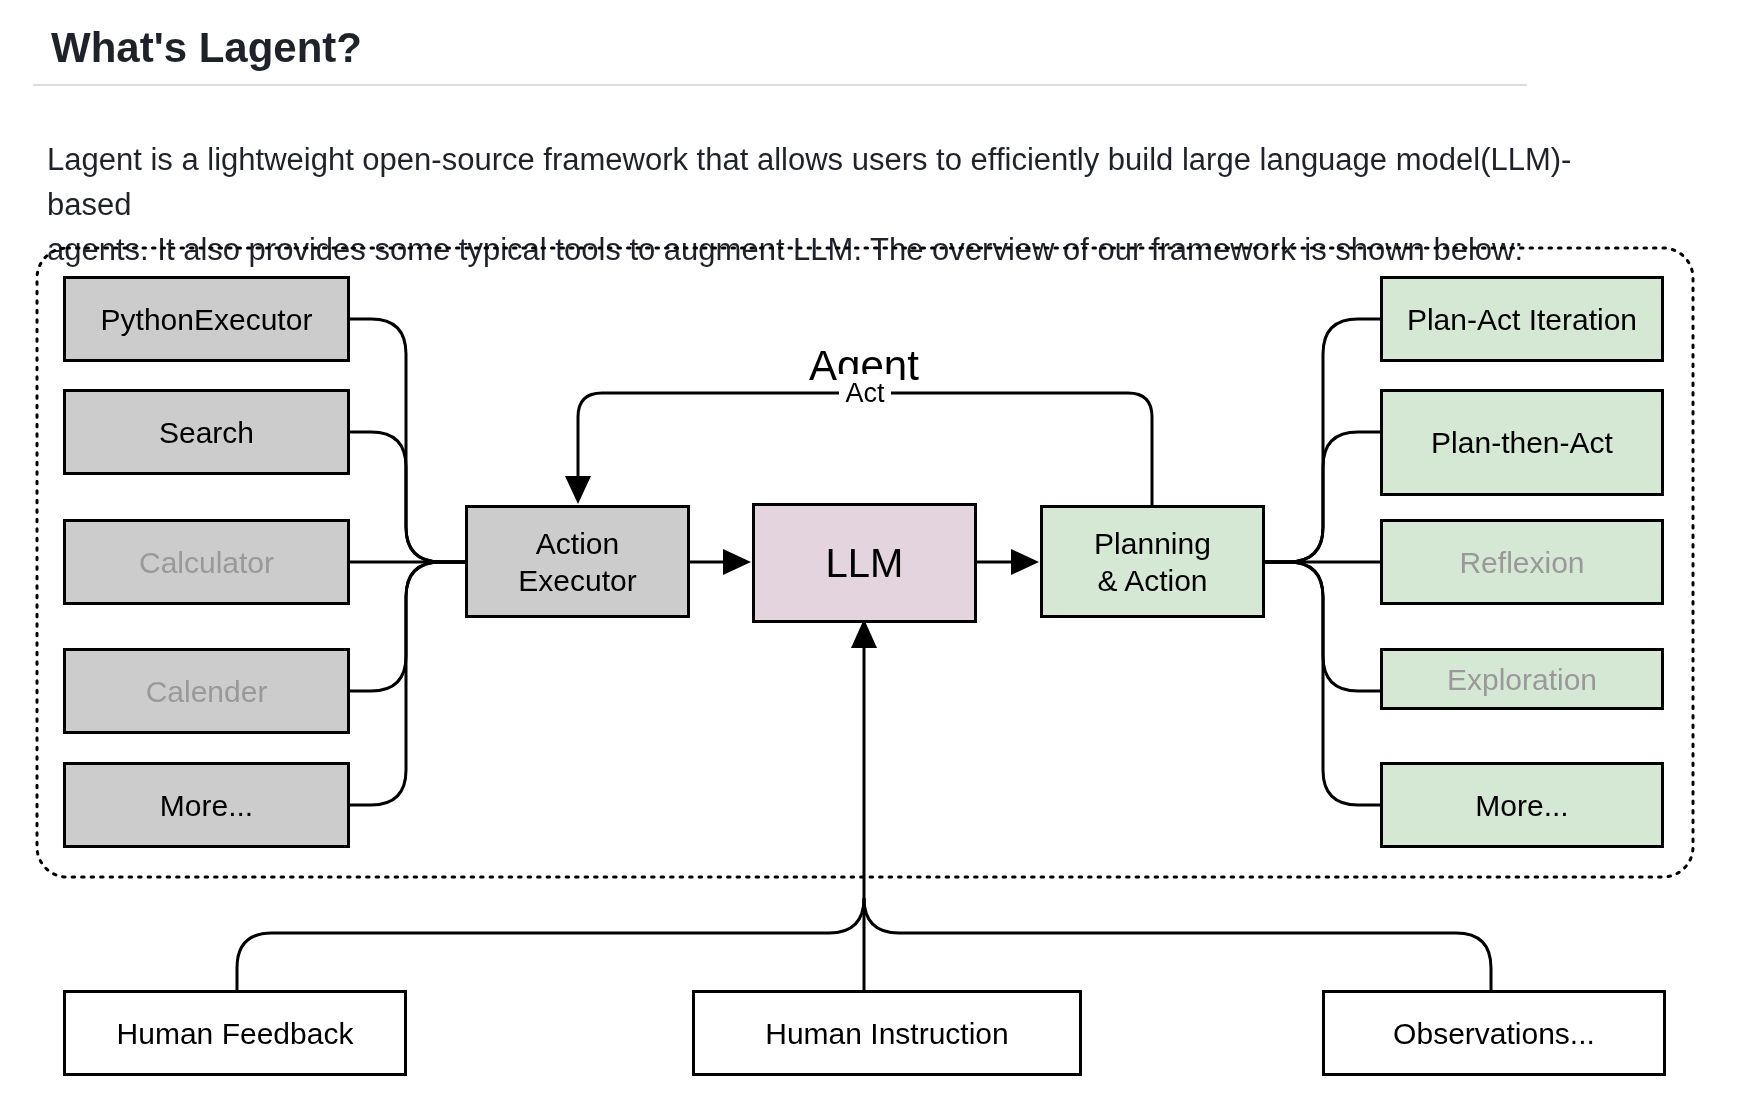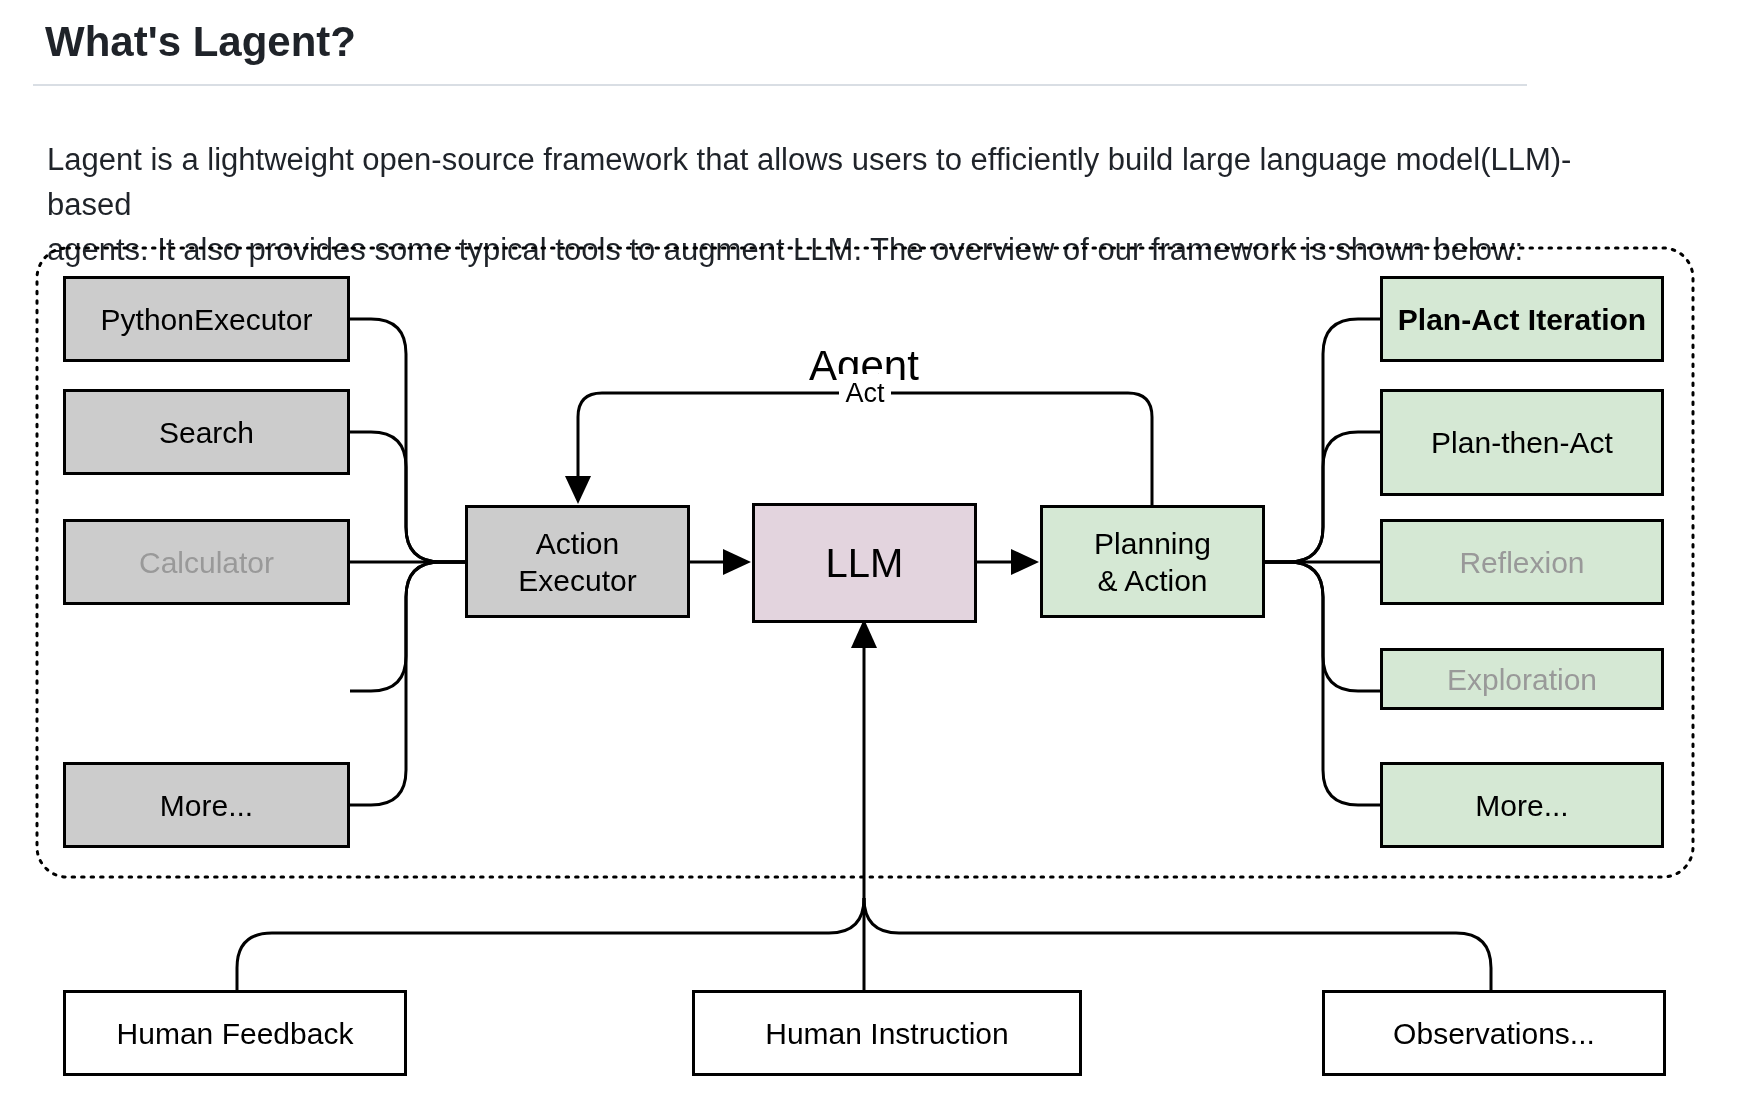--- a/index.html
+++ b/index.html
@@ -1,21 +1,21 @@
 <!DOCTYPE html>
 <html><head>
 <meta charset="utf-8">
 <style>
   html,body{margin:0;padding:0;}
   body{
     width:1738px;height:1104px;position:relative;overflow:hidden;
     background:#ffffff;font-family:"Liberation Sans",sans-serif;color:#1f2329;
   }
   h1.page-title{
-    position:absolute;left:33px;top:6px;margin:12px;
+    position:absolute;left:33px;top:6px;margin:18px;
     font-size:42px;font-weight:700;color:#1f2329;letter-spacing:0;
   }
   .title-divider{
     position:absolute;left:33px;top:84px;width:1494px;height:2px;background:#d9dee4;
   }
   .intro{
     position:absolute;left:33px;top:106px;width:1530px;
     font-size:31px;line-height:45px;color:#1f2329;margin-left:14px;
   }
   .intro span{display:block;}
@@ -88,35 +88,36 @@
       <path d="M 237 990 V 968 Q 237 933 272 933 H 829 Q 864 933 864 898"></path>
       <path d="M 1491 990 V 968 Q 1491 933 1456 933 H 899 Q 864 933 864 898"></path>
     </svg>
 
     <div class="agent-title">Agent</div>
     <div class="act-label">Act</div>
 
     <div class="node gray" style="left:63px;top:276px;width:287px;height:86px;">PythonExecutor</div>
     <div class="node gray" style="left:63px;top:389px;width:287px;height:86px;">Search</div>
     <div class="node gray muted" style="left:63px;top:519px;width:287px;height:86px;">Calculator</div>
+    <div class="node gray muted" style="left:63px;top:648px;width:287px;height:86px;">Calender</div>
     <div class="node gray" style="left:63px;top:762px;width:287px;height:86px;">More...</div>
 
     <div class="node gray" style="left:465px;top:505px;width:225px;height:113px;">
       <span>Action</span>
       <span>Executor</span>
     </div>
     <div class="node pink" style="left:752px;top:503px;width:225px;height:120px;">
       <span class="llm-label">LLM</span>
     </div>
     <div class="node green" style="left:1040px;top:505px;width:225px;height:113px;">
       <span>Planning</span>
       <span>&amp; Action</span>
     </div>
 
-    <div class="node green" style="left:1380px;top:276px;width:284px;height:86px;font-weight:bold;">Plan-Act Iteration</div>
+    <div class="node green" style="left:1380px;top:276px;width:284px;height:86px;">Plan-Act Iteration</div>
     <div class="node green" style="left:1380px;top:389px;width:284px;height:107px;">Plan-then-Act</div>
     <div class="node green muted" style="left:1380px;top:519px;width:284px;height:86px;">Reflexion</div>
     <div class="node green muted" style="left:1380px;top:648px;width:284px;height:62px;">Exploration</div>
     <div class="node green" style="left:1380px;top:762px;width:284px;height:86px;">More...</div>
 
     <div class="node white" style="left:63px;top:990px;width:344px;height:86px;">Human Feedback</div>
     <div class="node white" style="left:692px;top:990px;width:390px;height:86px;">Human Instruction</div>
     <div class="node white" style="left:1322px;top:990px;width:344px;height:86px;">Observations...</div>
 
   </div>

